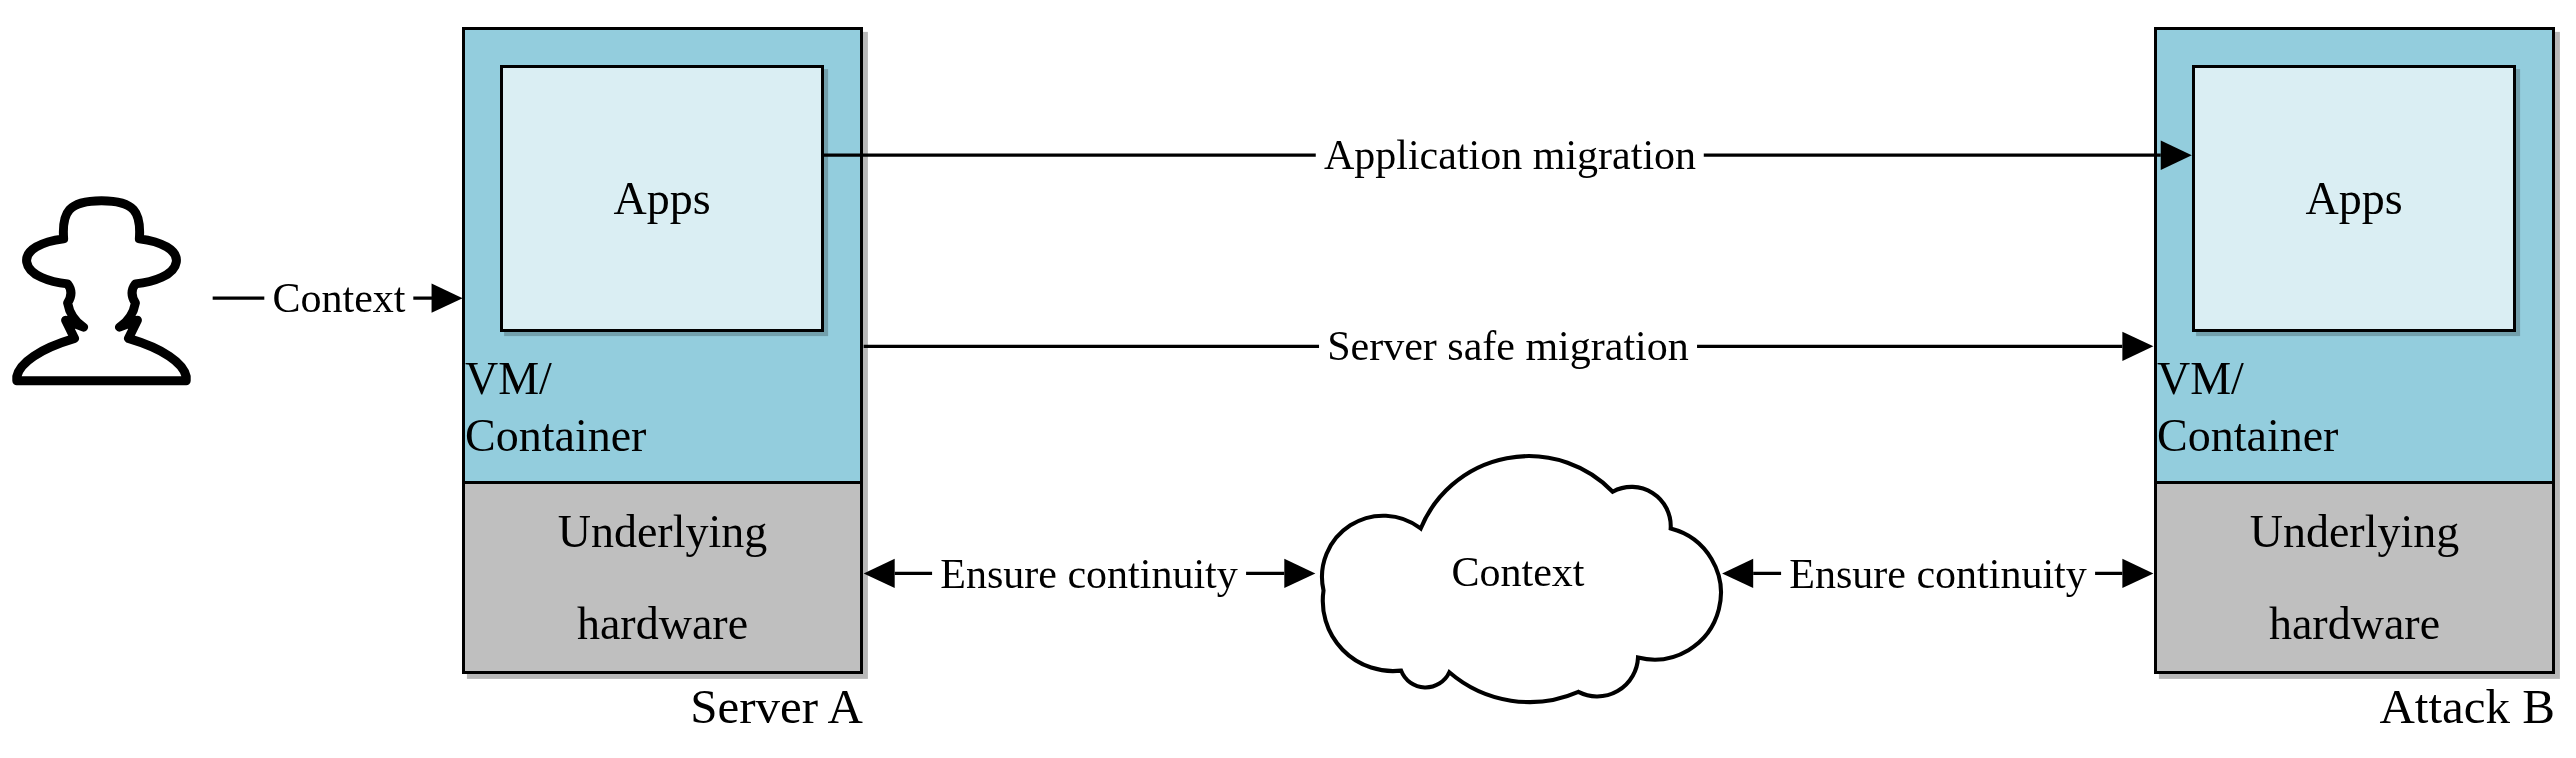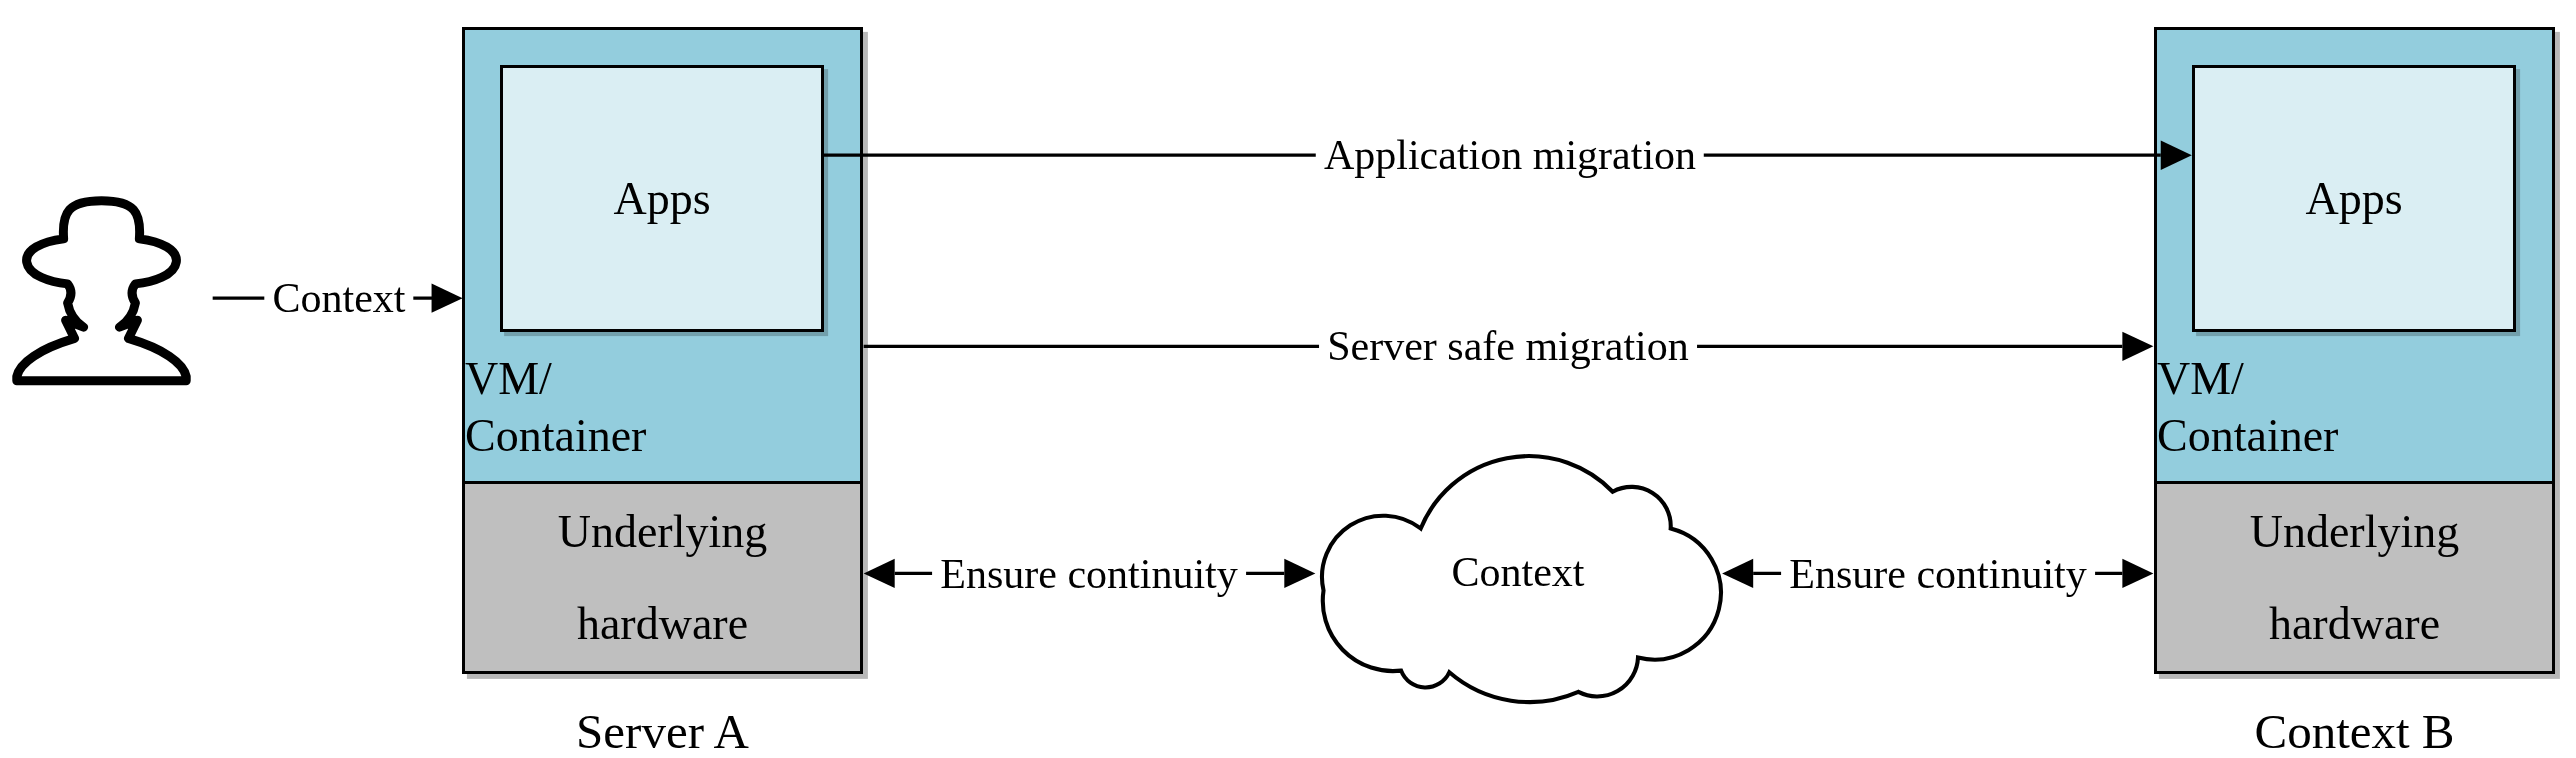--- a/index.html
+++ b/index.html
@@ -33,21 +33,21 @@
     position:absolute;left:0;top:320px;width:100%;text-align:left;
     font-size:46px;line-height:57px;
   }
   .hw-box{
     position:absolute;left:0;bottom:0;width:100%;height:190px;box-sizing:border-box;
     border-top:3.3px solid var(--outline);background:var(--hardware-fill);
     display:flex;flex-direction:column;align-items:center;justify-content:center;
     font-size:46px;line-height:52px;text-align:center;gap:40px;
   }
   .caption{
-    position:absolute;top:706px;width:401px;text-align:center;
+    position:absolute;top:681px;width:401px;text-align:right;
     font-size:49px;line-height:52px;z-index:3;
   }
   .caption-a{left:462px;}
   .caption-b{left:2154px;}
   
   svg.geom{position:absolute;left:0;top:0;z-index:2;pointer-events:none;}
   .stroke-line{stroke:var(--outline);stroke-width:4;}
   .arrow-head{fill:var(--outline);stroke:none;}
   .outline-shape{fill:#fff;stroke:var(--outline);}
   
@@ -83,21 +83,21 @@
     </div>
     <div class="vm-label">
       <div>VM/</div>
       <div>Container</div>
     </div>
     <div class="hw-box">
       <div>Underlying</div>
       <div>hardware</div>
     </div>
   </div>
-  <div class="caption caption-b">Context B</div>
+  <div class="caption caption-b">Attack B</div>
 
   <svg class="geom" width="2576" height="758" viewBox="0 0 3153 928">
 
     <g transform="translate(8,232) scale(1.22,1.06)">
       <path d="M57,57 C55,26 62,13 95,13 C128,13 135,26 133,57
                C155,60 172,70 170,84 C168,99 147,107 129,109
                C125,115 124,122 129,131 C127,144 121,153 113,159
                L131,151 L122,172 C157,184 177,200 180,216 L180,221
                L10,221 L10,216 C13,200 33,184 68,172
                L59,151 L77,159 C69,153 63,144 61,131

